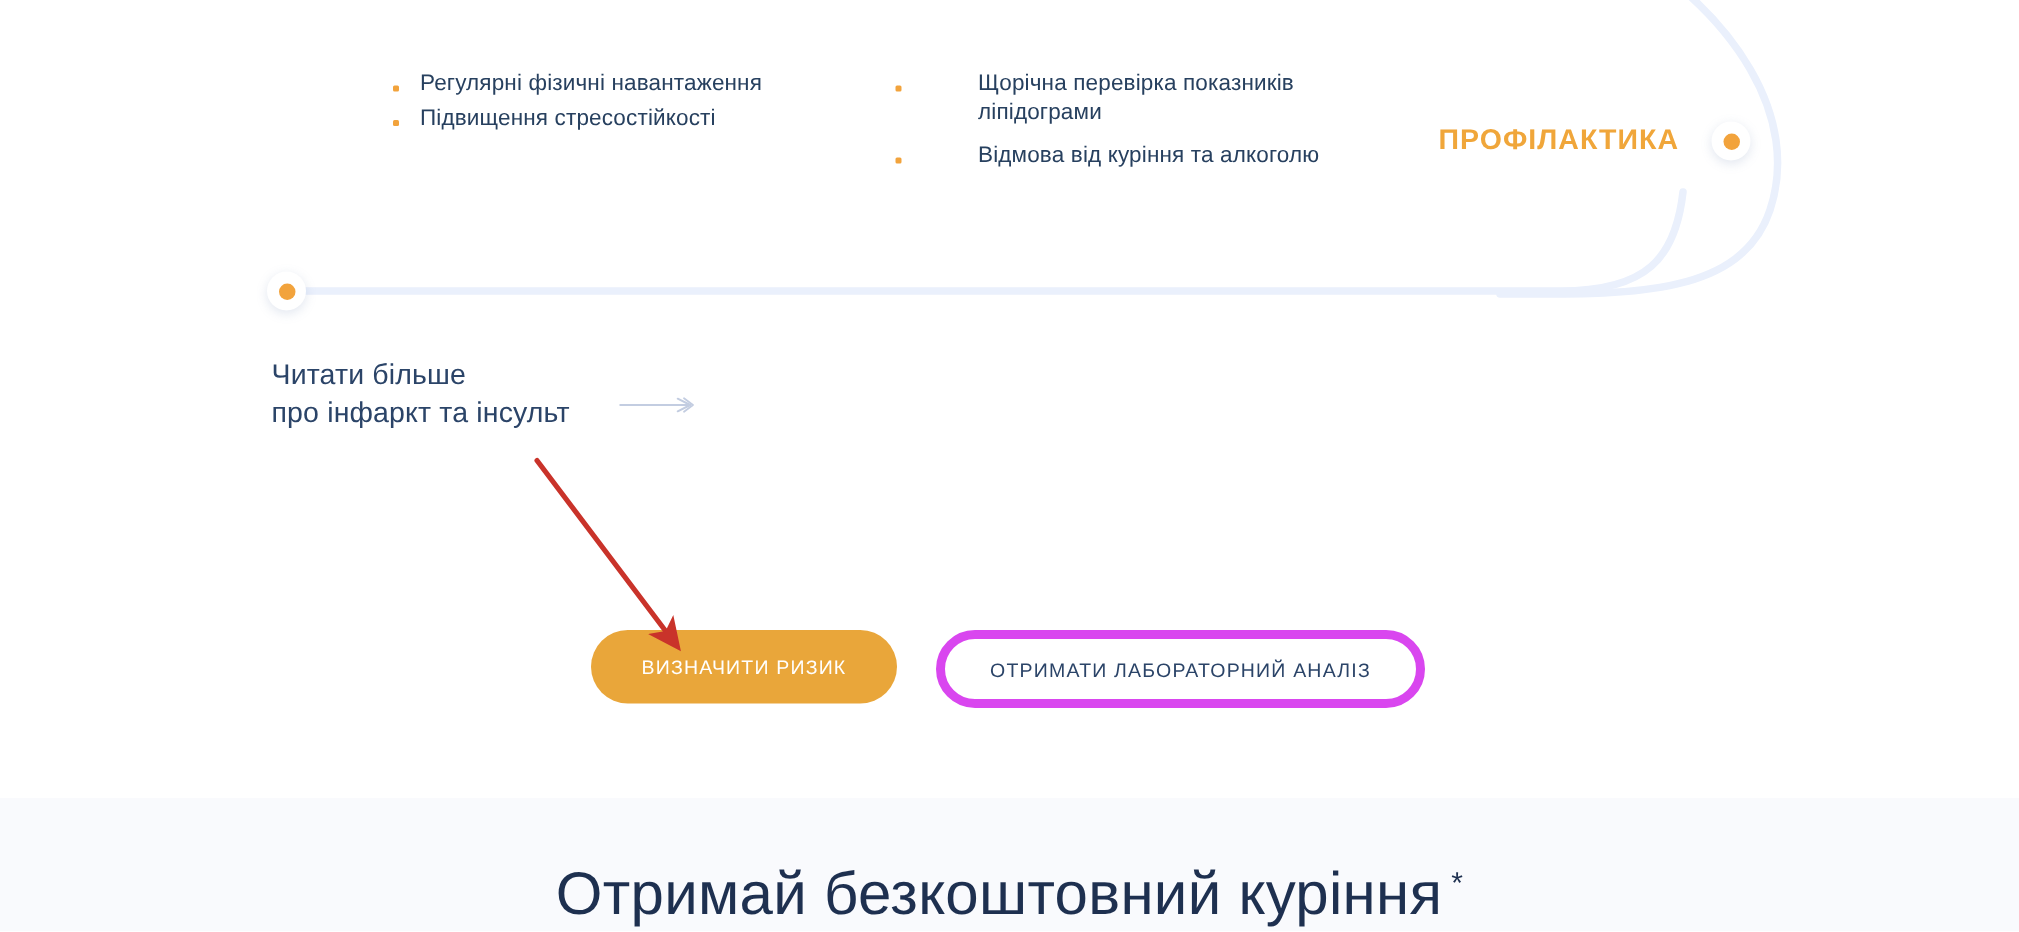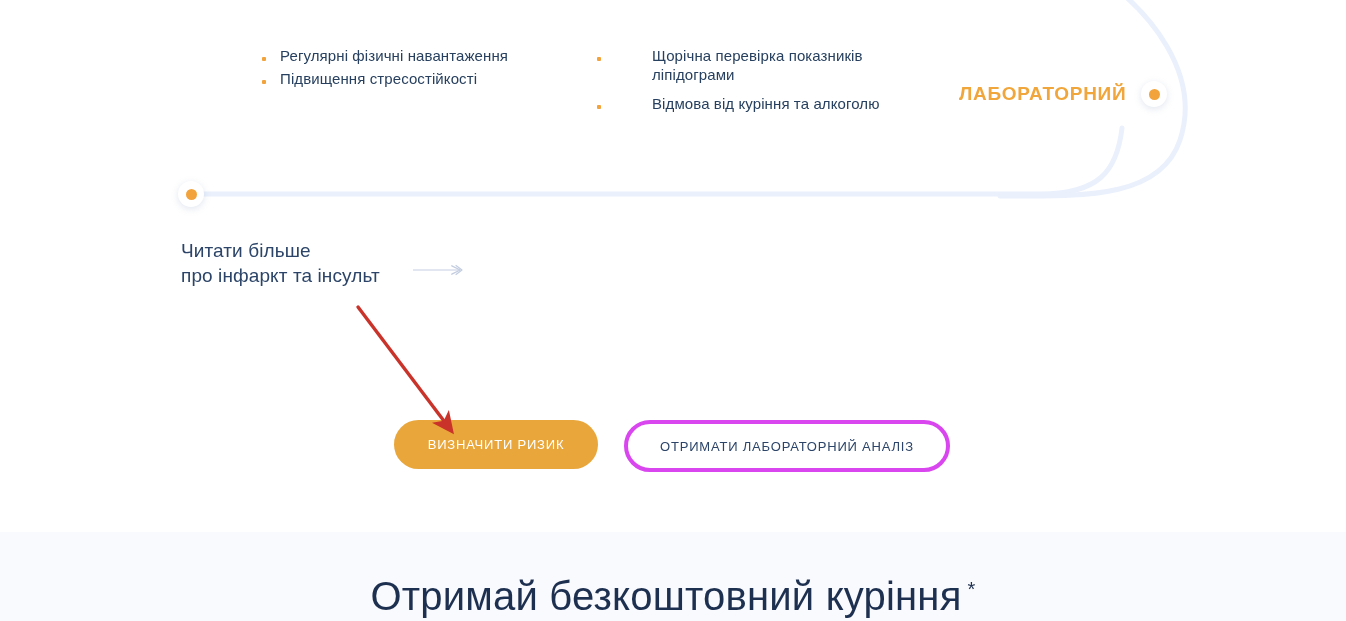--- a/index.html
+++ b/index.html
@@ -149,21 +149,21 @@
     color: #ffffff;
     border: none;
   }
   #btn-secondary {
     left: 624px;
     top: 420px;
     width: 326px;
     height: 52px;
     background: #ffffff;
     color: #2b4468;
-    border: 4px solid #d946ef;
+    border: 6px solid #d946ef;
   }
 
   
   .annotation-arrow {
     position: absolute;
     left: 340px;
     top: 295px;
     width: 140px;
     height: 150px;
     pointer-events: none;
@@ -208,21 +208,21 @@
 
     <path d="M191,194 L1040,194 C1098,194 1117,172 1122,128" fill="none" stroke="#eaf0fc" stroke-width="5" stroke-linecap="round"></path>
 
     <path d="M1108,-30 C1196,30 1215,122 1154,94 C1092,66 1020,190 905,210" fill="none" stroke="#eaf0fc" stroke-width="5" stroke-linecap="round" opacity="0"></path>
     <path d="M1075,-40 C1160,10 1200,80 1180,140 C1160,200 1080,196 1000,196" fill="none" stroke="#eaf0fc" stroke-width="5" stroke-linecap="round"></path>
   </svg>
 
   <div class="node-dot" id="dot-left"></div>
   <div class="node-dot" id="dot-right"></div>
 
-  <div class="stage-label">ЛАБОРАТОРНИЙ</div>
+  <div class="stage-label">ПРОФІЛАКТИКА</div>
 
   <div class="bullet-col" id="bullets-left">
     <div class="bullet-item">
       <span class="bullet-mark"></span>
       <span class="bullet-text">Регулярні фізичні навантаження</span>
     </div>
     <div class="bullet-item">
       <span class="bullet-mark"></span>
       <span class="bullet-text">Підвищення стресостійкості</span>
     </div>

